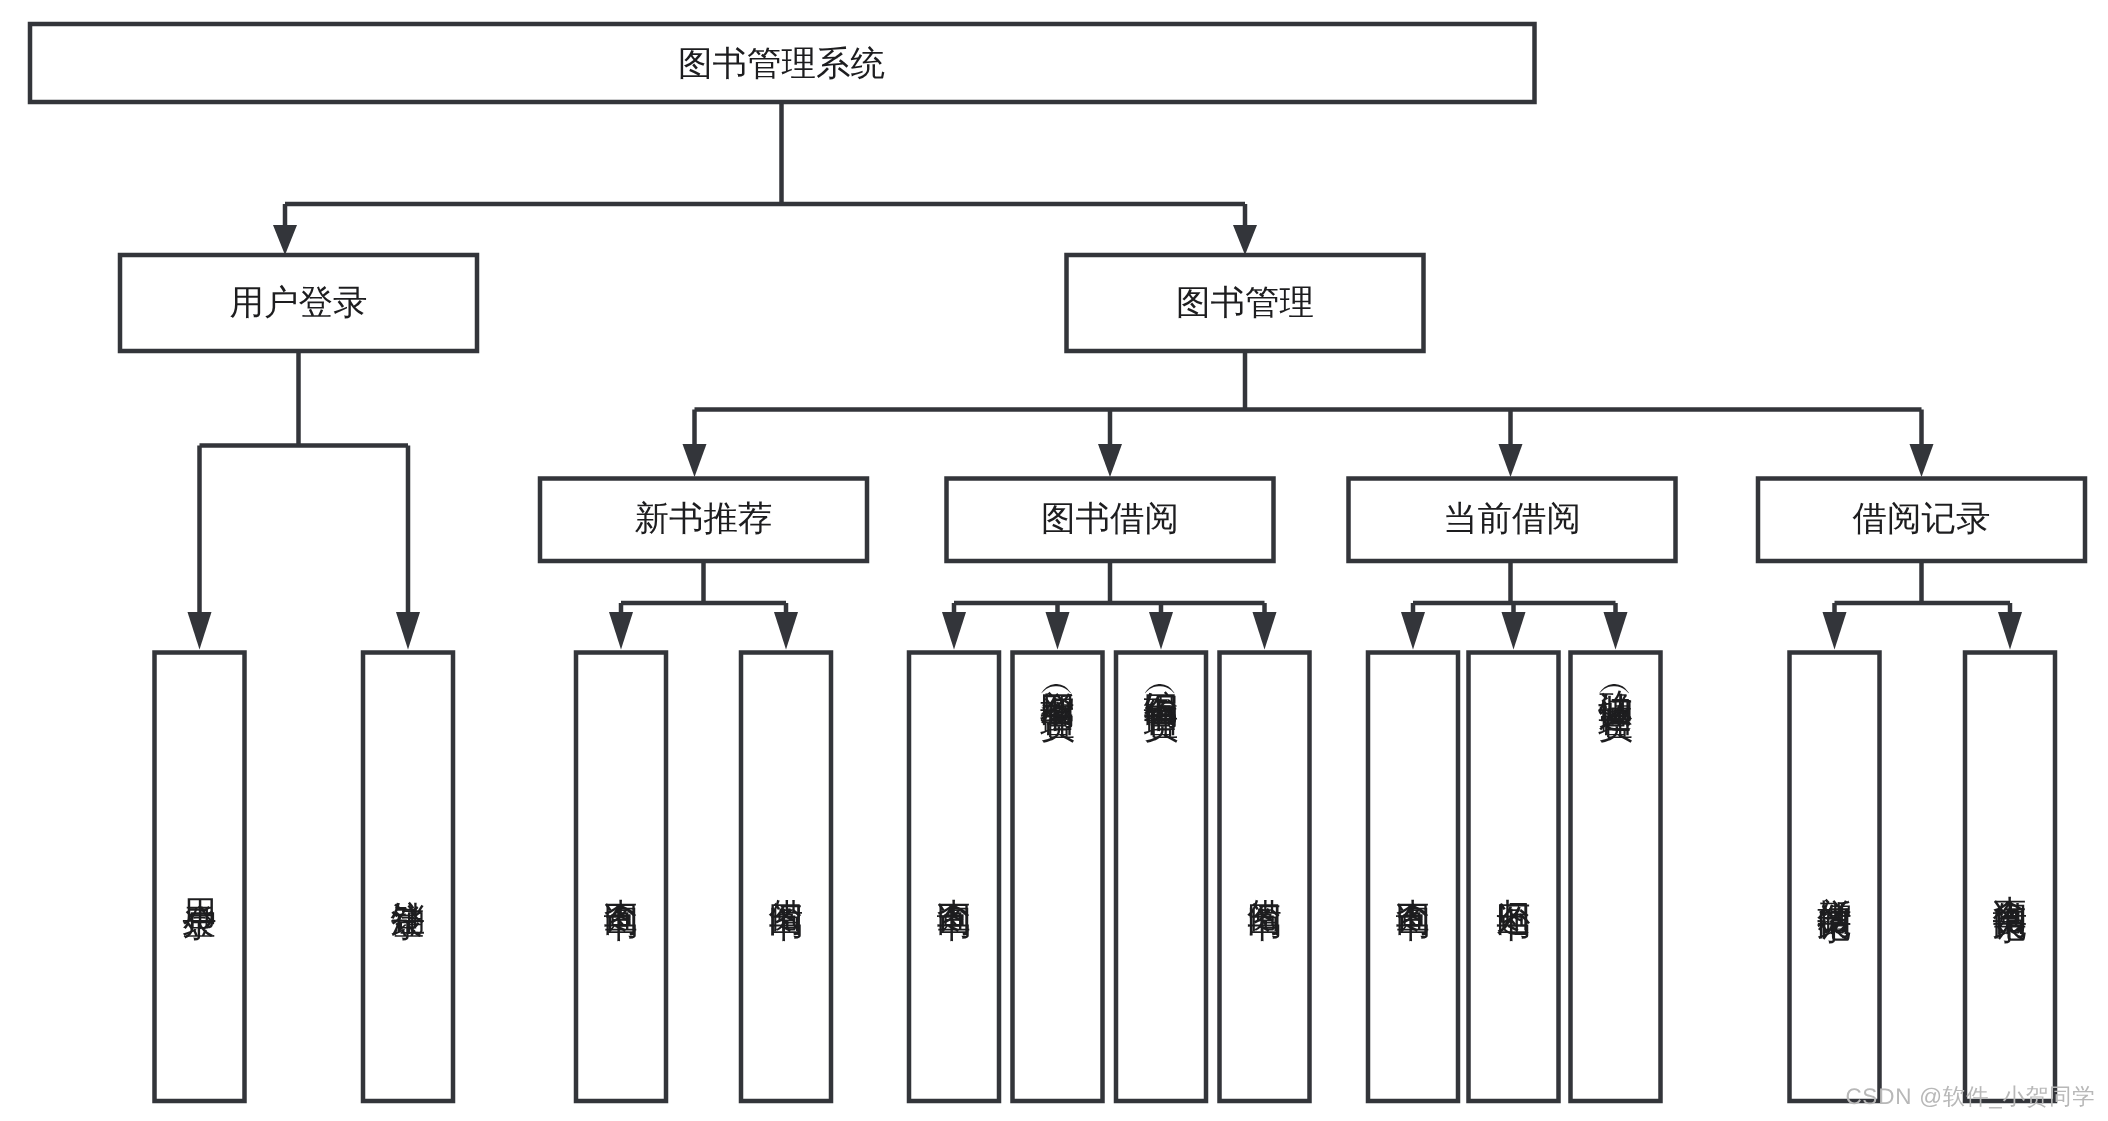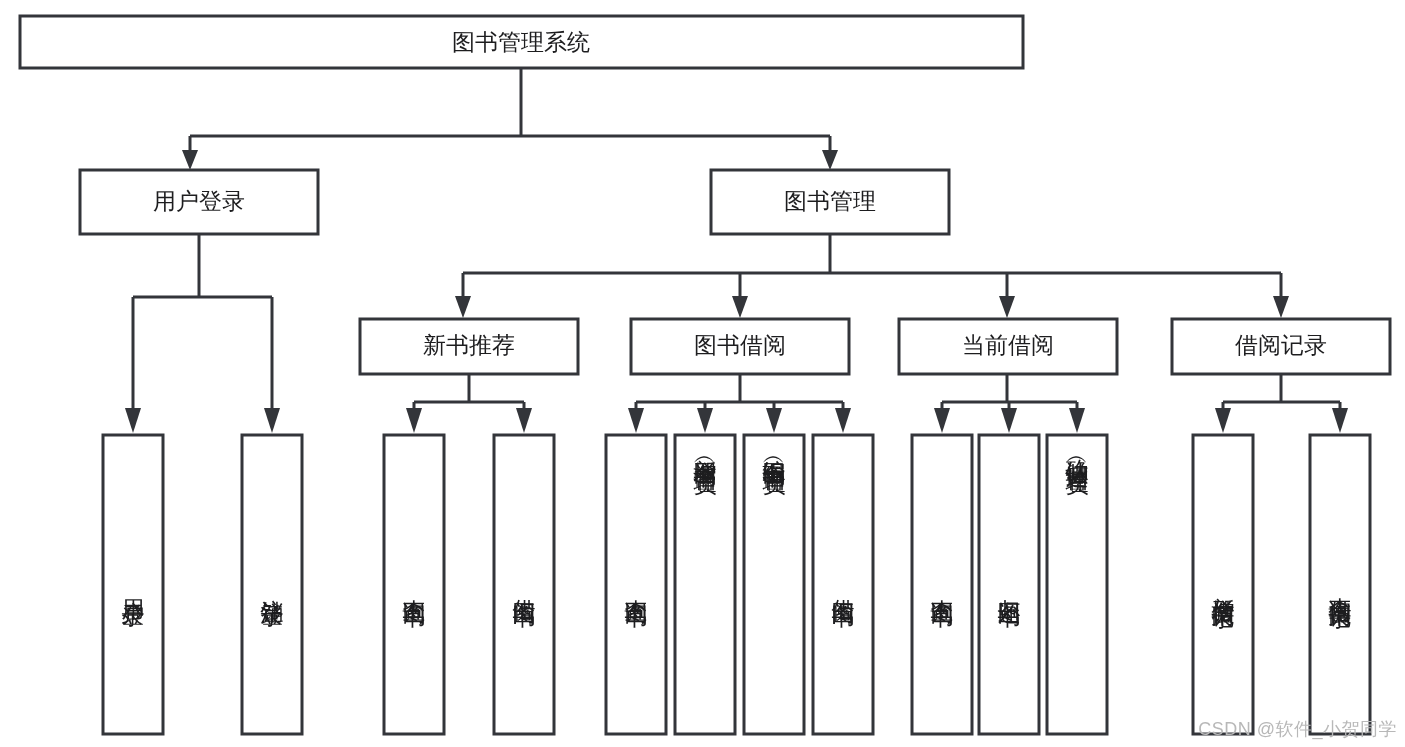--- a/index.html
+++ b/index.html
@@ -66,21 +66,21 @@
     pointer-events: none;
   }
   .vlabel-wrap.center {
     align-items: center;
   }
   .watermark {
     position: absolute;
     right: 8px;
     bottom: 6px;
     font-family: "Liberation Sans", "DejaVu Sans", sans-serif;
-    font-size: 18px;
+    font-size: 15px;
     color: #b8b8b8;
     letter-spacing: 0.5px;
     user-select: none;
     white-space: nowrap;
   }
 </style>
 </head>
 <body>
 
 <div id="diagram-root">

